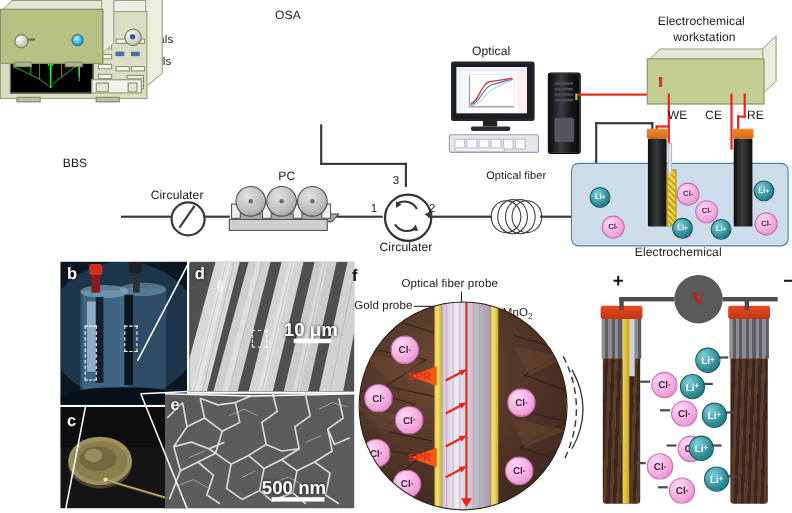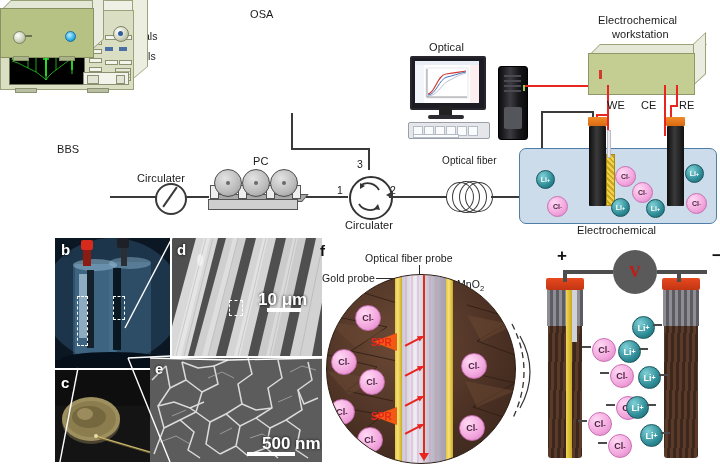--- a/index.html
+++ b/index.html
@@ -493,21 +493,21 @@
       <g stroke="#bdbdbd" stroke-width="0.9" fill="none" opacity="0.7">
         <path d="M 10 84 L 26 78 L 40 86"></path>
         <path d="M 58 20 L 72 14 L 84 20"></path>
         <path d="M 100 80 L 112 76 L 124 82"></path>
         <path d="M 140 14 L 152 8 L 166 12"></path>
         <path d="M 22 58 L 36 52"></path>
         <path d="M 128 44 L 142 38"></path>
         <path d="M 70 76 L 82 70"></path>
       </g>
     </svg>
-    <div class="scaletxt" style="left:88px;top:76px;margin-left:24px;">500 nm</div>
+    <div class="scaletxt" style="left:88px;top:76px;">500 nm</div>
     <div class="scalebar" style="left:97px;top:94px;width:48px;"></div>
   </div>
   <div class="panel-letter white" style="left:155px;top:360px;">e</div>
 
   <svg class="abs" style="left:0;top:230px;width:340px;height:236px;pointer-events:none;">
     <line x1="125" y1="98" x2="172" y2="8" stroke="#fff" stroke-width="1.4"></line>
     <line x1="128" y1="128" x2="172" y2="126" stroke="#fff" stroke-width="1.4"></line>
     <line x1="78" y1="138" x2="58" y2="242" stroke="#fff" stroke-width="1.4"></line>
     <line x1="128" y1="128" x2="170" y2="232" stroke="#fff" stroke-width="1.4"></line>
     <line x1="229" y1="130" x2="150" y2="128" stroke="#fff" stroke-width="1.4"></line>

